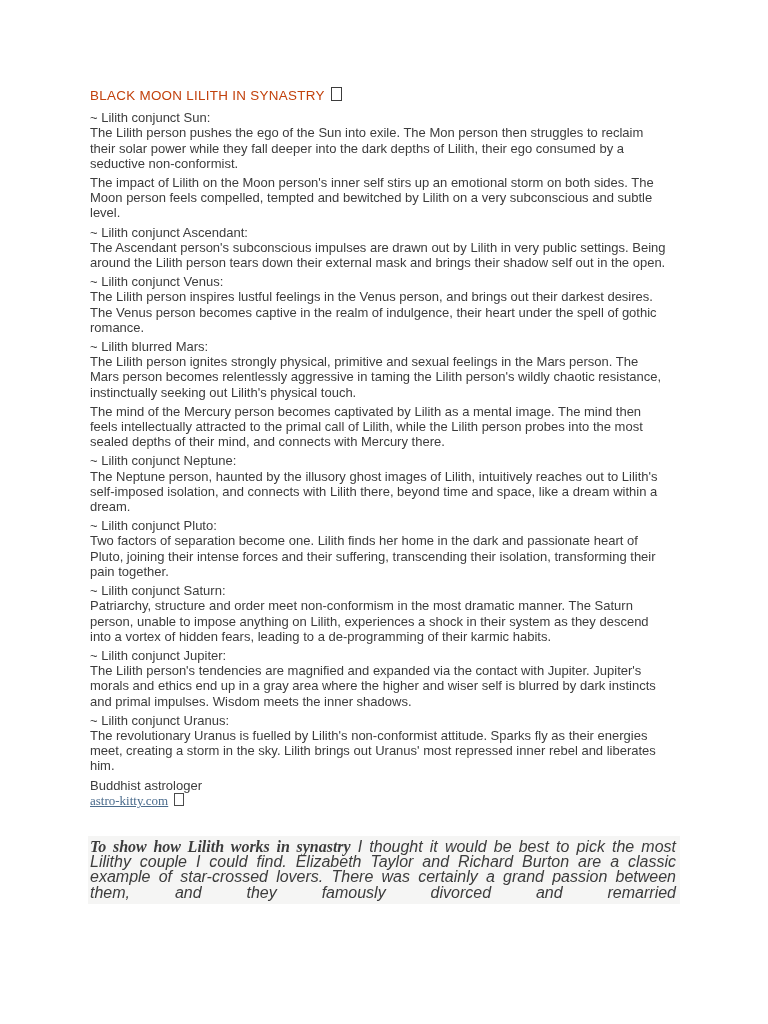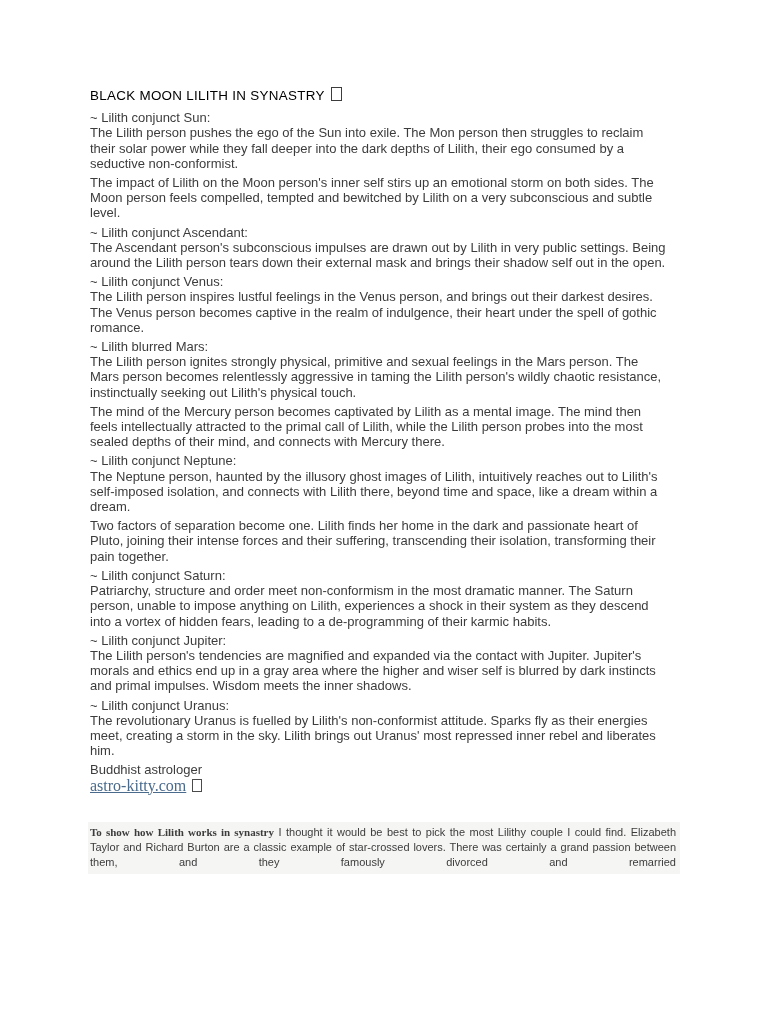--- a/index.html
+++ b/index.html
@@ -10,42 +10,42 @@
     color: #3c3c3c;
     overflow: hidden;
   }
   .page { position: relative; width: 768px; height: 1024px; background: #ffffff; }
   .content {
     position: absolute; left: 90px; top: 87px; width: 576px;
     font-size: 13px; line-height: 15.2px;
   }
   .title {
     font-size: 13.4px; font-weight: 400; letter-spacing: 0.3px;
-    margin: 0 0 7px 0; color: #000000;
+    margin: 0 0 7px 0; color: #c2410c;
   }
   .section { margin: 0 0 4px 0; }
   .section .heading { white-space: nowrap; }
   .signature { margin: 0; }
   .link-line { margin: 0; }
   .site-link {
     color: #4a6b8c; 
-    font-family: "Liberation Serif", serif; font-size: 16px;
+    font-family: "Liberation Serif", serif; font-size: 13px;
   }
   .box-glyph {
     display: inline-block; width: 8px; height: 11px;
     border: 1.4px solid #4a4a4a; margin-left: 6px; vertical-align: -1px;
     background: transparent;
   }
   .title .box-glyph { width: 9px; height: 12px; border-color: #3c3c3c; }
   .footer-para {
     margin: 28px 0 0 -2px; width: 586px;
     padding: 3px 4px 4px 2px;
     background: #f5f5f4;
     text-align: justify; text-align-last: justify;
-    font-size: 11px; line-height: 15.2px; color: #3c3c3c;
+    font-size: 16px; line-height: 15.2px; color: #3c3c3c; font-style: italic;
   }
   .footer-para .lead {
     font-family: "Liberation Serif", serif; font-weight: 700;
   }
 </style>
 </head>
 <body>
 
 <div class="page">
   <div class="content">
@@ -72,20 +72,21 @@
         <div class="body">The Lilith person ignites strongly physical, primitive and sexual feelings in the Mars person. The Mars person becomes relentlessly aggressive in taming the Lilith person's wildly chaotic resistance, instinctually seeking out Lilith's physical touch.</div>
     </div>
     <div class="section">
         <div class="body">The mind of the Mercury person becomes captivated by Lilith as a mental image. The mind then feels intellectually attracted to the primal call of Lilith, while the Lilith person probes into the most sealed depths of their mind, and connects with Mercury there.</div>
     </div>
     <div class="section">
       <div class="heading">~ Lilith conjunct Neptune:</div>
         <div class="body">The Neptune person, haunted by the illusory ghost images of Lilith, intuitively reaches out to Lilith's self-imposed isolation, and connects with Lilith there, beyond time and space, like a dream within a dream.</div>
     </div>
     <div class="section">
+      <div class="heading">~ Lilith conjunct Pluto:</div>
         <div class="body">Two factors of separation become one. Lilith finds her home in the dark and passionate heart of Pluto, joining their intense forces and their suffering, transcending their isolation, transforming their pain together.</div>
     </div>
     <div class="section">
       <div class="heading">~ Lilith conjunct Saturn:</div>
         <div class="body">Patriarchy, structure and order meet non-conformism in the most dramatic manner. The Saturn person, unable to impose anything on Lilith, experiences a shock in their system as they descend into a vortex of hidden fears, leading to a de-programming of their karmic habits.</div>
     </div>
     <div class="section">
       <div class="heading">~ Lilith conjunct Jupiter:</div>
         <div class="body">The Lilith person's tendencies are magnified and expanded via the contact with Jupiter. Jupiter's morals and ethics end up in a gray area where the higher and wiser self is blurred by dark instincts and primal impulses. Wisdom meets the inner shadows.</div>
     </div>

